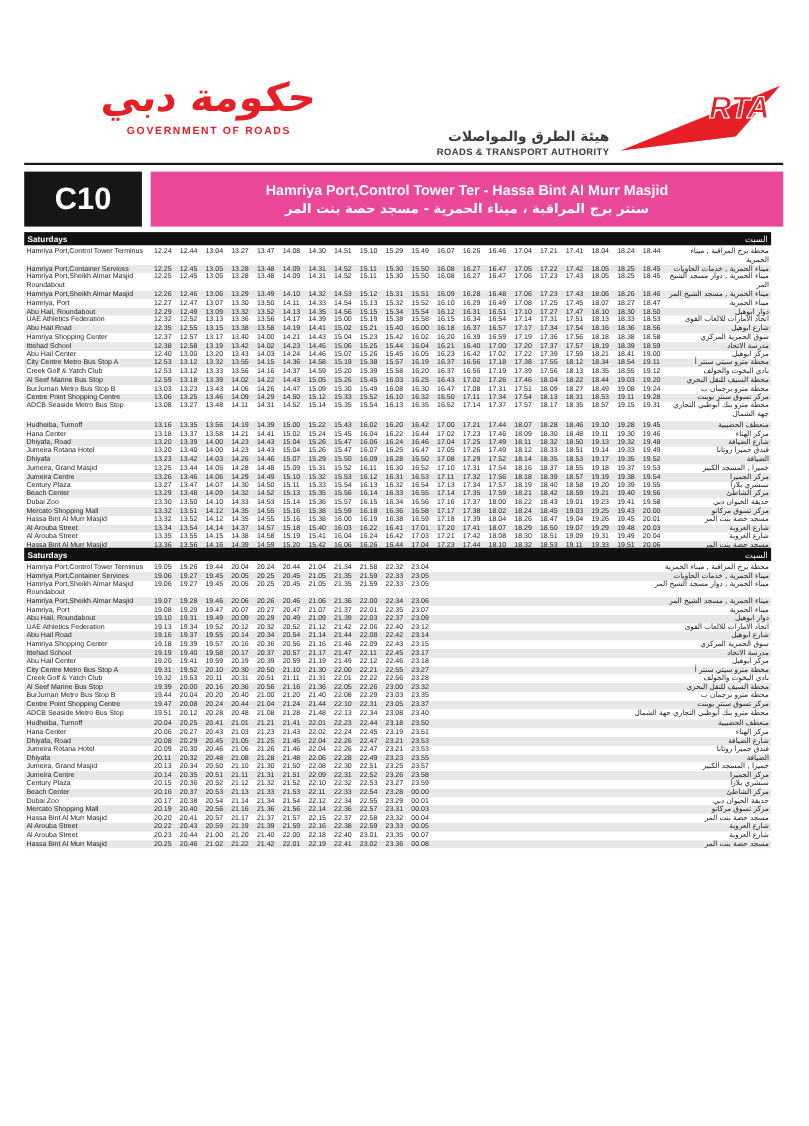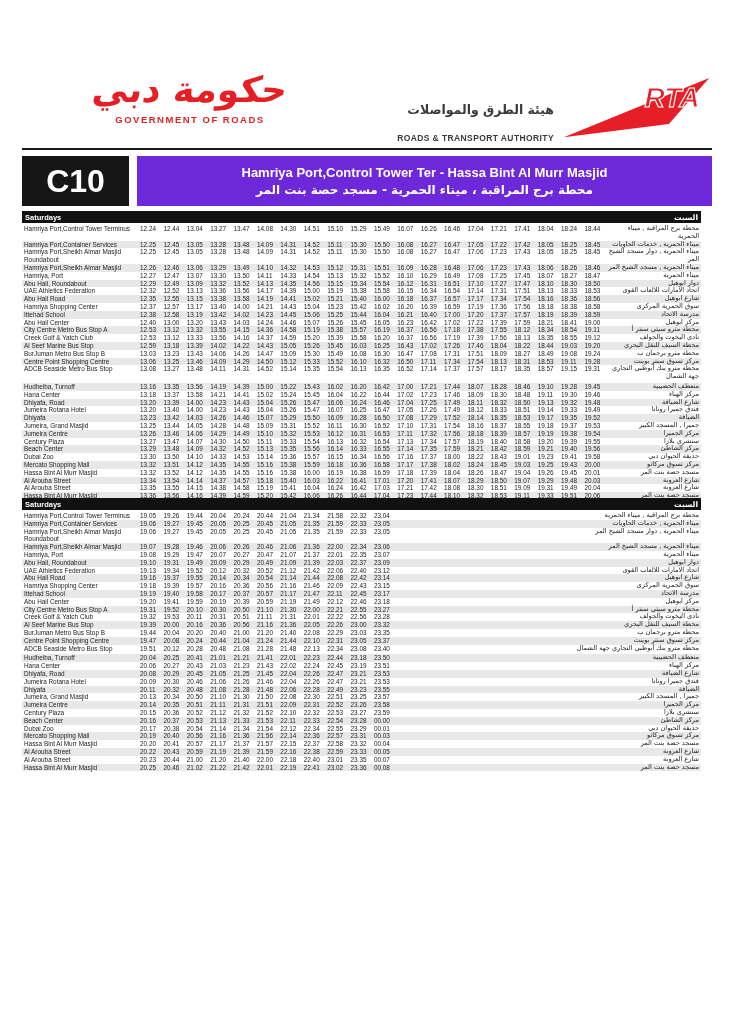--- a/index.html
+++ b/index.html
@@ -9,42 +9,42 @@
 
   
   .header { position:absolute; top:70px; left:22px; right:23px; height:78px; }
   .gov { position:absolute; left:68px; top:0; width:200px; text-align:center; }
   .gov-callig { font-family:"DejaVu Sans",sans-serif; color:#e61e25; font-size:36px; font-weight:bold;
                 line-height:40px; transform:skewX(-8deg); }
   .gov-caption { margin-top:4px; color:#e61e25; font-size:9.5px; font-weight:bold; letter-spacing:1.5px; }
   .rta { position:absolute; right:0; top:5px; display:flex; align-items:flex-end; }
   .rta-text { text-align:right; margin-top:14px; margin-right:8px; }
   .rta-ar { font-family:"DejaVu Sans",sans-serif; font-size:12.5px; font-weight:bold; color:#3a3a3a; direction:rtl; }
-  .rta-en { font-size:8.5px; font-weight:bold; color:#3a3a3a; letter-spacing:0.4px; margin-top:16px; }
+  .rta-en { font-size:8.5px; font-weight:bold; color:#3a3a3a; letter-spacing:0.4px; margin-top:2px; }
   .rta-logo { width:150px; height:68px; }
 
   .rule { position:absolute; top:148px; left:22px; right:23px; height:2px; background:#1a1a1a; }
 
   
   .title-bar { position:absolute; top:156px; left:22px; right:23px; height:50px; display:flex; }
   .route-code { width:107px; background:#161616; color:#fff; display:flex; align-items:center;
-                justify-content:center; font-size:32px; font-weight:bold; }
-  .title-box { flex:1; margin-left:8px; background:#6d28d9; color:#fff; display:flex; flex-direction:column;
+                justify-content:center; font-size:28px; font-weight:bold; }
+  .title-box { flex:1; margin-left:8px; background:#ec4899; color:#fff; display:flex; flex-direction:column;
                align-items:center; justify-content:center; }
   .title-en { font-size:13px; font-weight:bold; }
   .title-ar { font-family:"DejaVu Sans",sans-serif; font-size:12px; font-weight:bold; margin-top:3px; direction:rtl; }
 
   
   .tt { position:absolute; left:22px; right:34px; }
   .tt1 { top:211px; }
   .tt2 { top:498px; }
   .day-bar { height:12px; background:#111; color:#fff; display:flex; justify-content:space-between;
              align-items:center; padding:0 3px; margin-bottom:2px; }
   .day-en { font-size:7.5px; font-weight:bold; }
-  .day-ar { font-family:"DejaVu Sans",sans-serif; font-size:7.5px; font-weight:bold; direction:rtl; }
+  .day-ar { font-family:"DejaVu Sans",sans-serif; font-size:7.5px; font-weight:normal; direction:rtl; }
   .row { display:flex; align-items:flex-start; font-size:6.4px; line-height:7.8px; min-height:7.8px; }
   .row.shade { background:#e8e8e8; }
   .row.gap { margin-top:2px;justify-content:flex-end; }
   .stop-en { width:118px; flex-shrink:0; padding-left:2px; }
   .times { display:flex; flex-shrink:0; }
   .time { width:23.4px; flex-shrink:0; }
   .stop-ar { margin-left:auto; text-align:right; direction:rtl; max-width:128px; padding-right:2px;
              font-family:"DejaVu Sans",sans-serif; font-size:6.6px; }
 </style>
 </head>
@@ -68,21 +68,21 @@
       </svg>
     </div>
   </div>
 
   <div class="rule"></div>
 
   <div class="title-bar">
     <div class="route-code">C10</div>
     <div class="title-box">
       <div class="title-en">Hamriya Port,Control Tower Ter - Hassa Bint Al Murr Masjid</div>
-      <div class="title-ar">محطة برج المراقبة ، ميناء الحمرية - مسجد حصة بنت المر</div>
+      <div class="title-ar">سنتر برج المراقبة ، ميناء الحمرية - مسجد حصة بنت المر</div>
     </div>
   </div>
 
   <section class="tt tt1">
     <div class="day-bar">
       <span class="day-en">Saturdays</span>
       <span class="day-ar">السبت</span>
     </div>
     <div class="rows">
         <div class="row">

